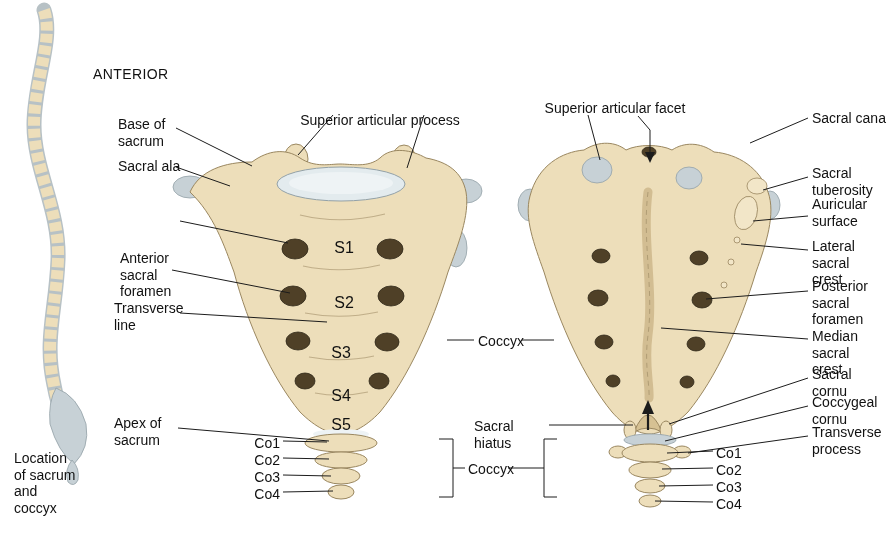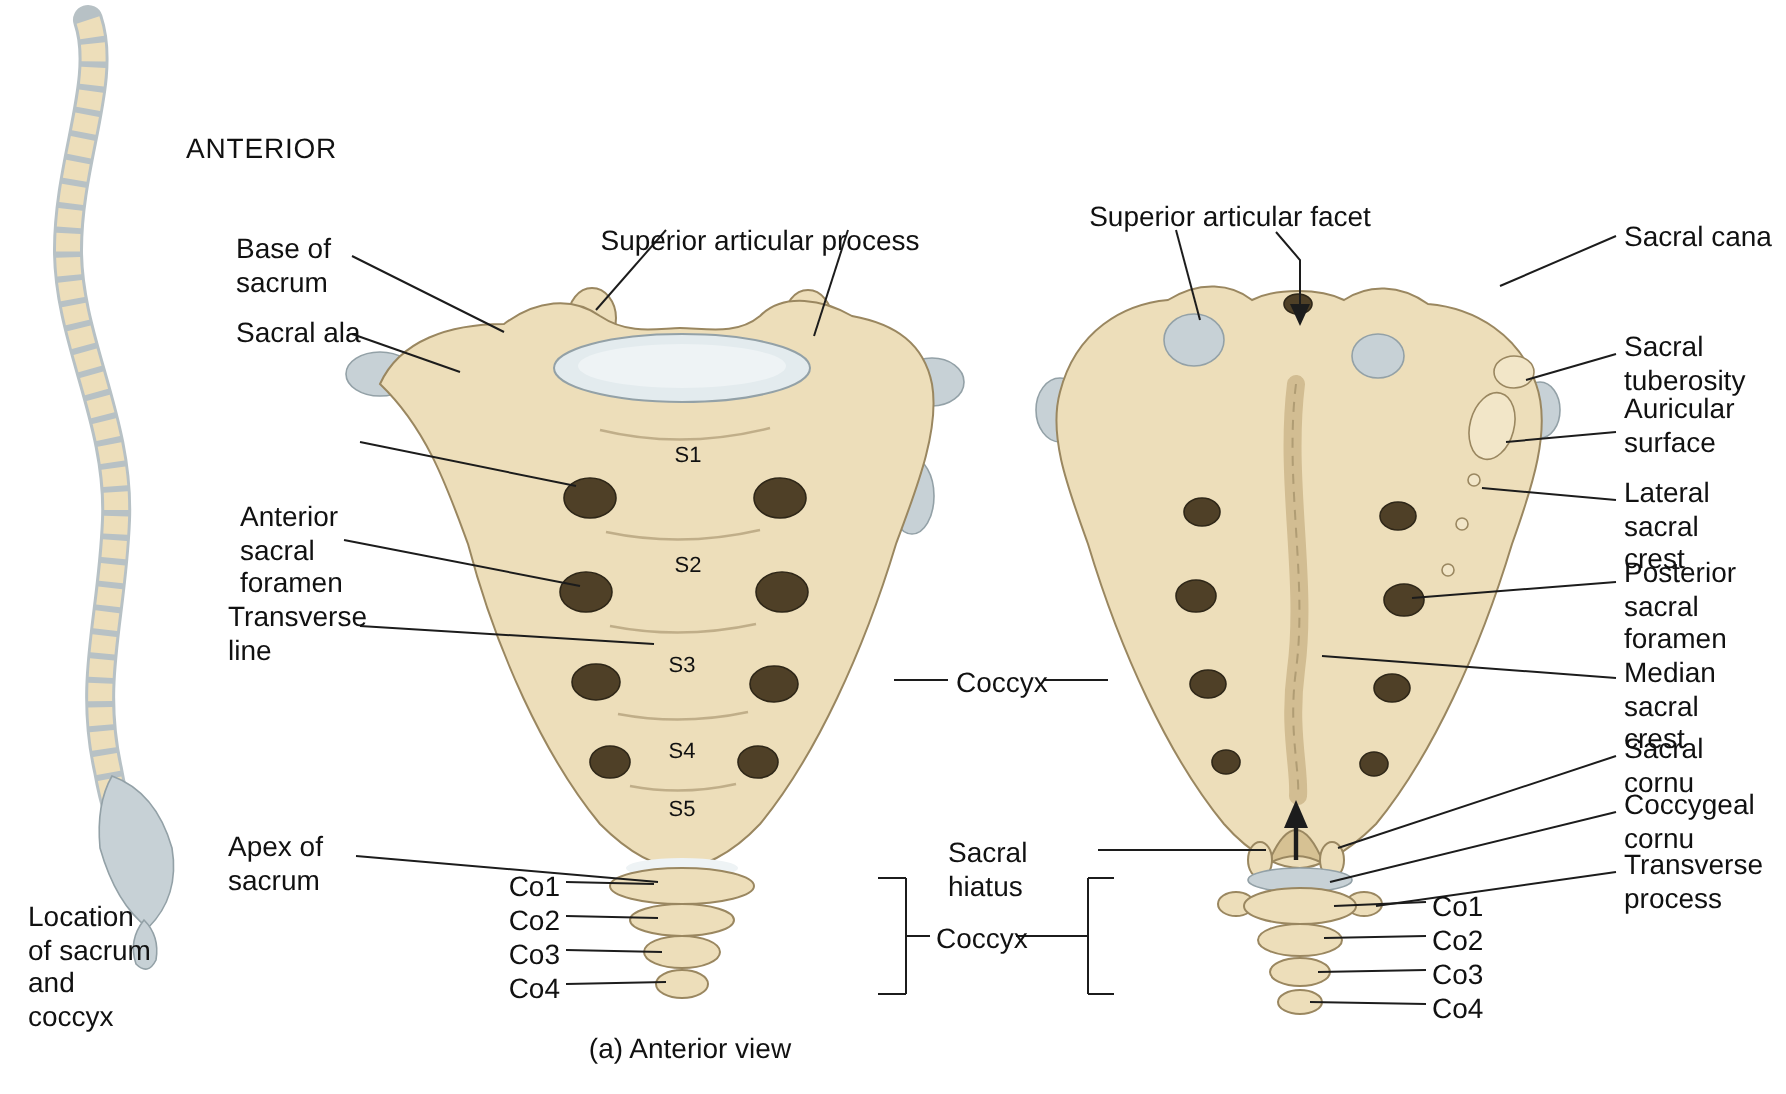--- a/index.html
+++ b/index.html
@@ -7,21 +7,21 @@
     --foramen:#4f4027; --cartilage:#c7d1d6; --cartilage-stroke:#93a1a7;
     --disc:#e3ebee; --line:#1c1c1c; --crest:#d2bd92;
   }
   html,body{margin:0;padding:0;background:#ffffff;}
   .figure{position:relative;width:893px;height:547px;background:#fff;
           font-family:"Liberation Sans",sans-serif;color:#111;overflow:hidden;}
   svg.art{position:absolute;left:0;top:0;}
   .lbl{position:absolute;font-size:14px;line-height:1.18;}
   .ctr{text-align:center;}
   .rgt{text-align:right;}
-  .seg{position:absolute;font-size:11px;width:26px;text-align:center;}
+  .seg{position:absolute;font-size:16px;width:26px;text-align:center;margin-top:17px;}
   
   .bone{fill:var(--bone);stroke:var(--bone-stroke);stroke-width:1;}
   .bone2{fill:var(--bone-light);stroke:var(--bone-stroke);stroke-width:.8;}
   .cart{fill:var(--cartilage);stroke:var(--cartilage-stroke);stroke-width:.8;}
   .hole{fill:var(--foramen);stroke:#2f2718;stroke-width:.8;}
   .disc{fill:var(--disc);stroke:var(--cartilage-stroke);stroke-width:1;}
   .disc2{fill:#eef3f5;stroke:none;}
   .ridge{fill:none;stroke:var(--bone-stroke);stroke-width:1.2;opacity:.55;}
   .lead{stroke:var(--line);stroke-width:1;fill:none;}
   .arrow{stroke:var(--line);stroke-width:2.2;fill:none;}
@@ -162,21 +162,20 @@
   <div class="seg" style="left:331px;top:277px">S2</div>
   <div class="seg" style="left:328px;top:327px">S3</div>
   <div class="seg" style="left:328px;top:370px">S4</div>
   <div class="seg" style="left:328px;top:399px">S5</div>
 
   <div class="lbl rgt" style="left:250px;top:435px;width:30px">Co1</div>
   <div class="lbl rgt" style="left:250px;top:452px;width:30px">Co2</div>
   <div class="lbl rgt" style="left:250px;top:469px;width:30px">Co3</div>
   <div class="lbl rgt" style="left:250px;top:486px;width:30px">Co4</div>
 
-  <div class="lbl ctr" style="left:265px;top:516px;width:160px">(a) Anterior view</div>
 
   <div class="lbl" style="left:478px;top:333px;width:48px">Coccyx</div>
   <div class="lbl" style="left:474px;top:418px;width:72px">Sacral hiatus</div>
   <div class="lbl" style="left:468px;top:461px;width:44px">Coccyx</div>
 
   <div class="lbl ctr" style="left:540px;top:100px;width:150px">Superior articular facet</div>
   <div class="lbl" style="left:812px;top:110px;width:80px">Sacral cana</div>
   <div class="lbl" style="left:812px;top:165px;width:55px">Sacral tuberosity</div>
   <div class="lbl" style="left:812px;top:196px;width:50px">Auricular surface</div>
   <div class="lbl" style="left:812px;top:238px;width:65px">Lateral sacral crest</div>

